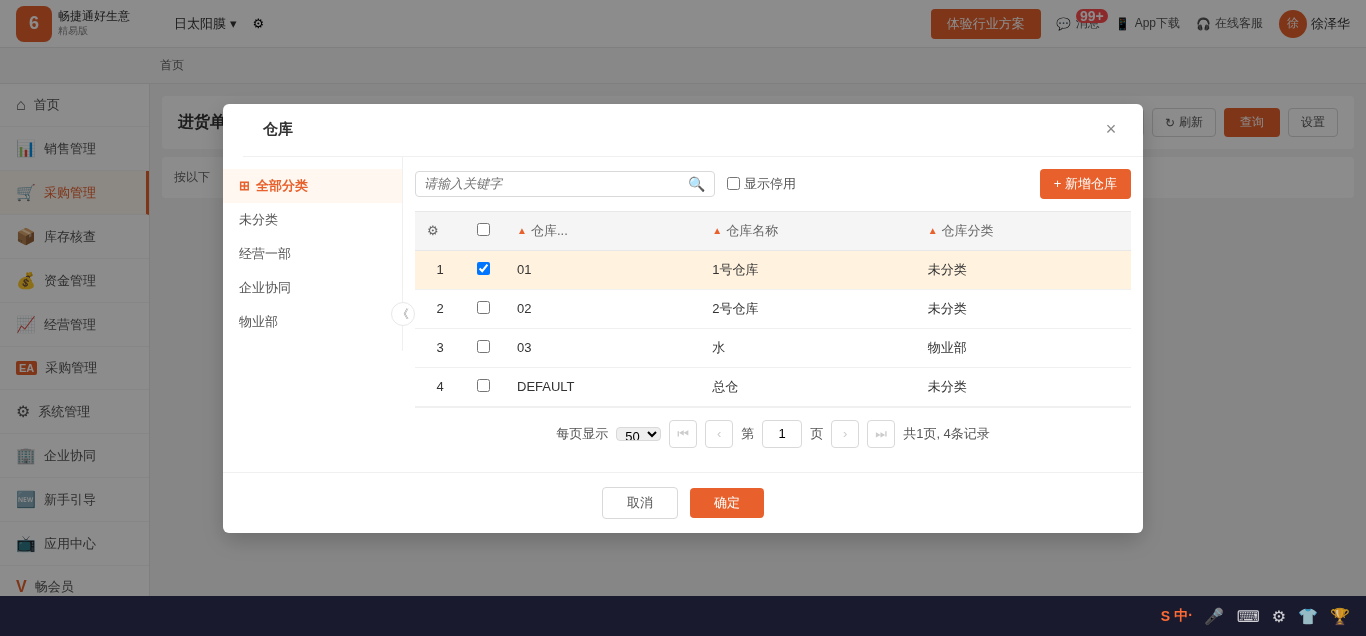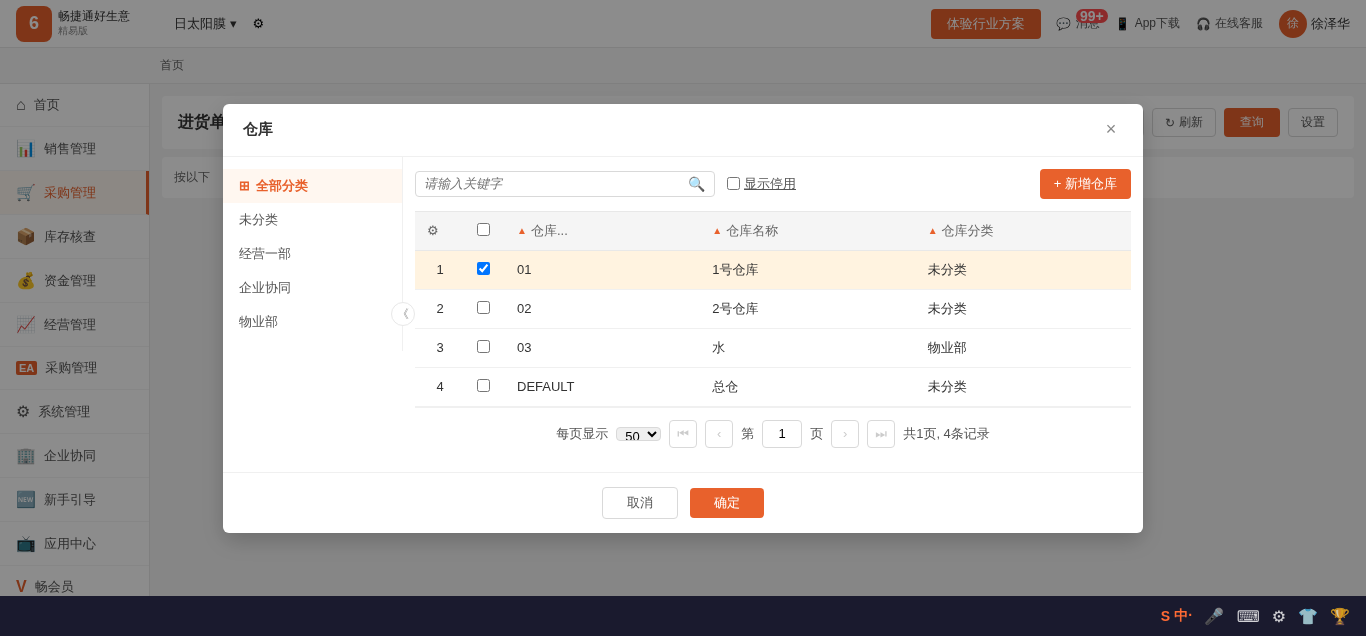--- a/index.html
+++ b/index.html
@@ -159,20 +159,21 @@
       width: 920px;
       max-height: 580px;
       display: flex;
       flex-direction: column;
       box-shadow: 0 8px 24px rgba(0,0,0,0.2);
     }
     .modal-header {
       display: flex; align-items: center; justify-content: space-between;
       padding: 14px 20px;
       border-bottom: 1px solid #f0f0f0;
+      margin-left: 20px;
     }
     .modal-title { font-size: 15px; font-weight: bold; color: #333; }
     .modal-close {
       cursor: pointer; font-size: 18px; color: #888;
       width: 24px; height: 24px; display: flex; align-items: center; justify-content: center;
       border-radius: 4px;
     }
 
     .modal-body {
       display: flex;
@@ -234,21 +235,21 @@
     }
     .search-input {
       border: none; outline: none; flex: 1;
       font-size: 13px; color: #333;
       background: transparent;
       font-style: italic;
     }
     .search-icon { color: #aaa; font-size: 14px; cursor: pointer; }
     .show-disabled {
       display: flex; align-items: center; gap: 4px;
-      color: #555; font-size: 13px; text-decoration: underline;
+      color: #555; font-size: 13px;
     }
     .checkbox-input { cursor: pointer; }
     .btn-new {
       margin-left: auto;
       background: #e8612c; color: white;
       border: none; padding: 6px 14px;
       border-radius: 4px; cursor: pointer; font-size: 13px;
       display: flex; align-items: flex-start; gap: 4px;
       white-space: nowrap;
     }

